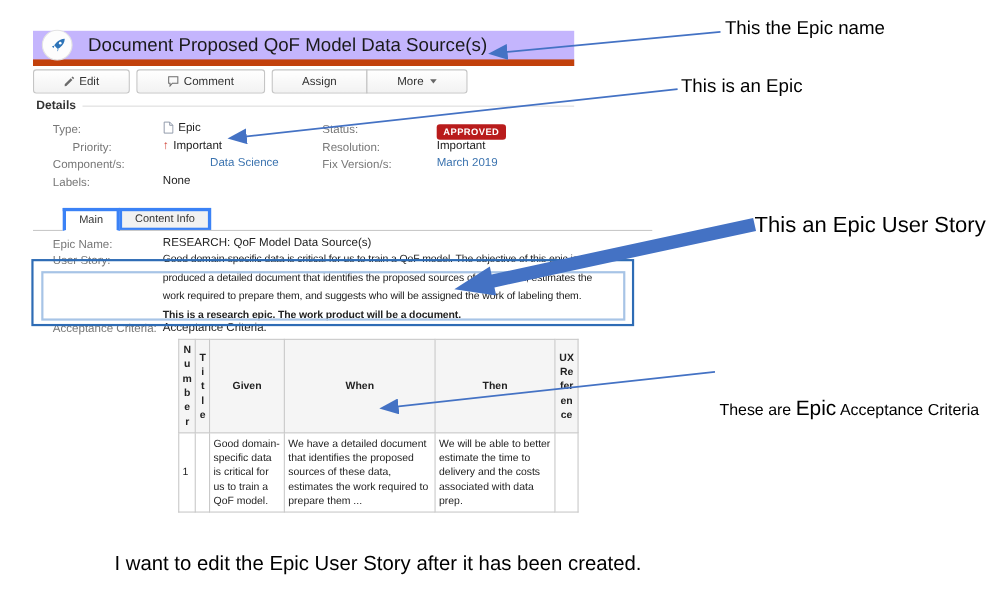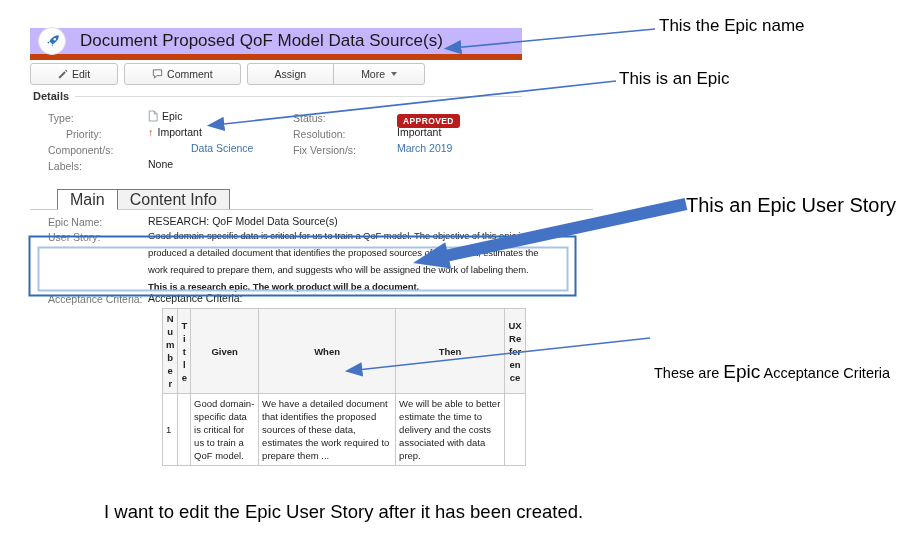--- a/index.html
+++ b/index.html
@@ -49,21 +49,21 @@
   .link{ color:#3b73af; cursor:pointer; }
   .status-badge{
     font-size:8.5px; font-weight:bold; color:#fff; background:#b91c1c;
     padding:2px 6px; border-radius:3px; letter-spacing:.4px; display:inline-block;
   }
   .pri-arrow{ color:#d04437; font-weight:bold; font-size:11px; }
 
   
   .tabs{ left:57px; top:189px; display:flex; }
   .tab{
-    font-size:16px; padding:4px 12px; border:1px solid #3b82f6; background:#f2f2f2;
+    font-size:10px; padding:4px 12px; border:3px solid #3b82f6; background:#f2f2f2;
     cursor:pointer; height:21px; display:flex; align-items:center;
   }
   .tab.active{ background:#fff; border-bottom:1px solid #fff; z-index:2; }
   .tab + .tab{ margin-left:-1px; }
   .tabs-rule{ left:30px; top:209px; width:563px; border-top:1px solid #c9c9c9; }
 
   
   .story-line{ font-size:9.5px; letter-spacing:-0.1px; line-height:17px; color:#222; white-space:nowrap; }
   .story-bold{ font-weight:bold; }
 

